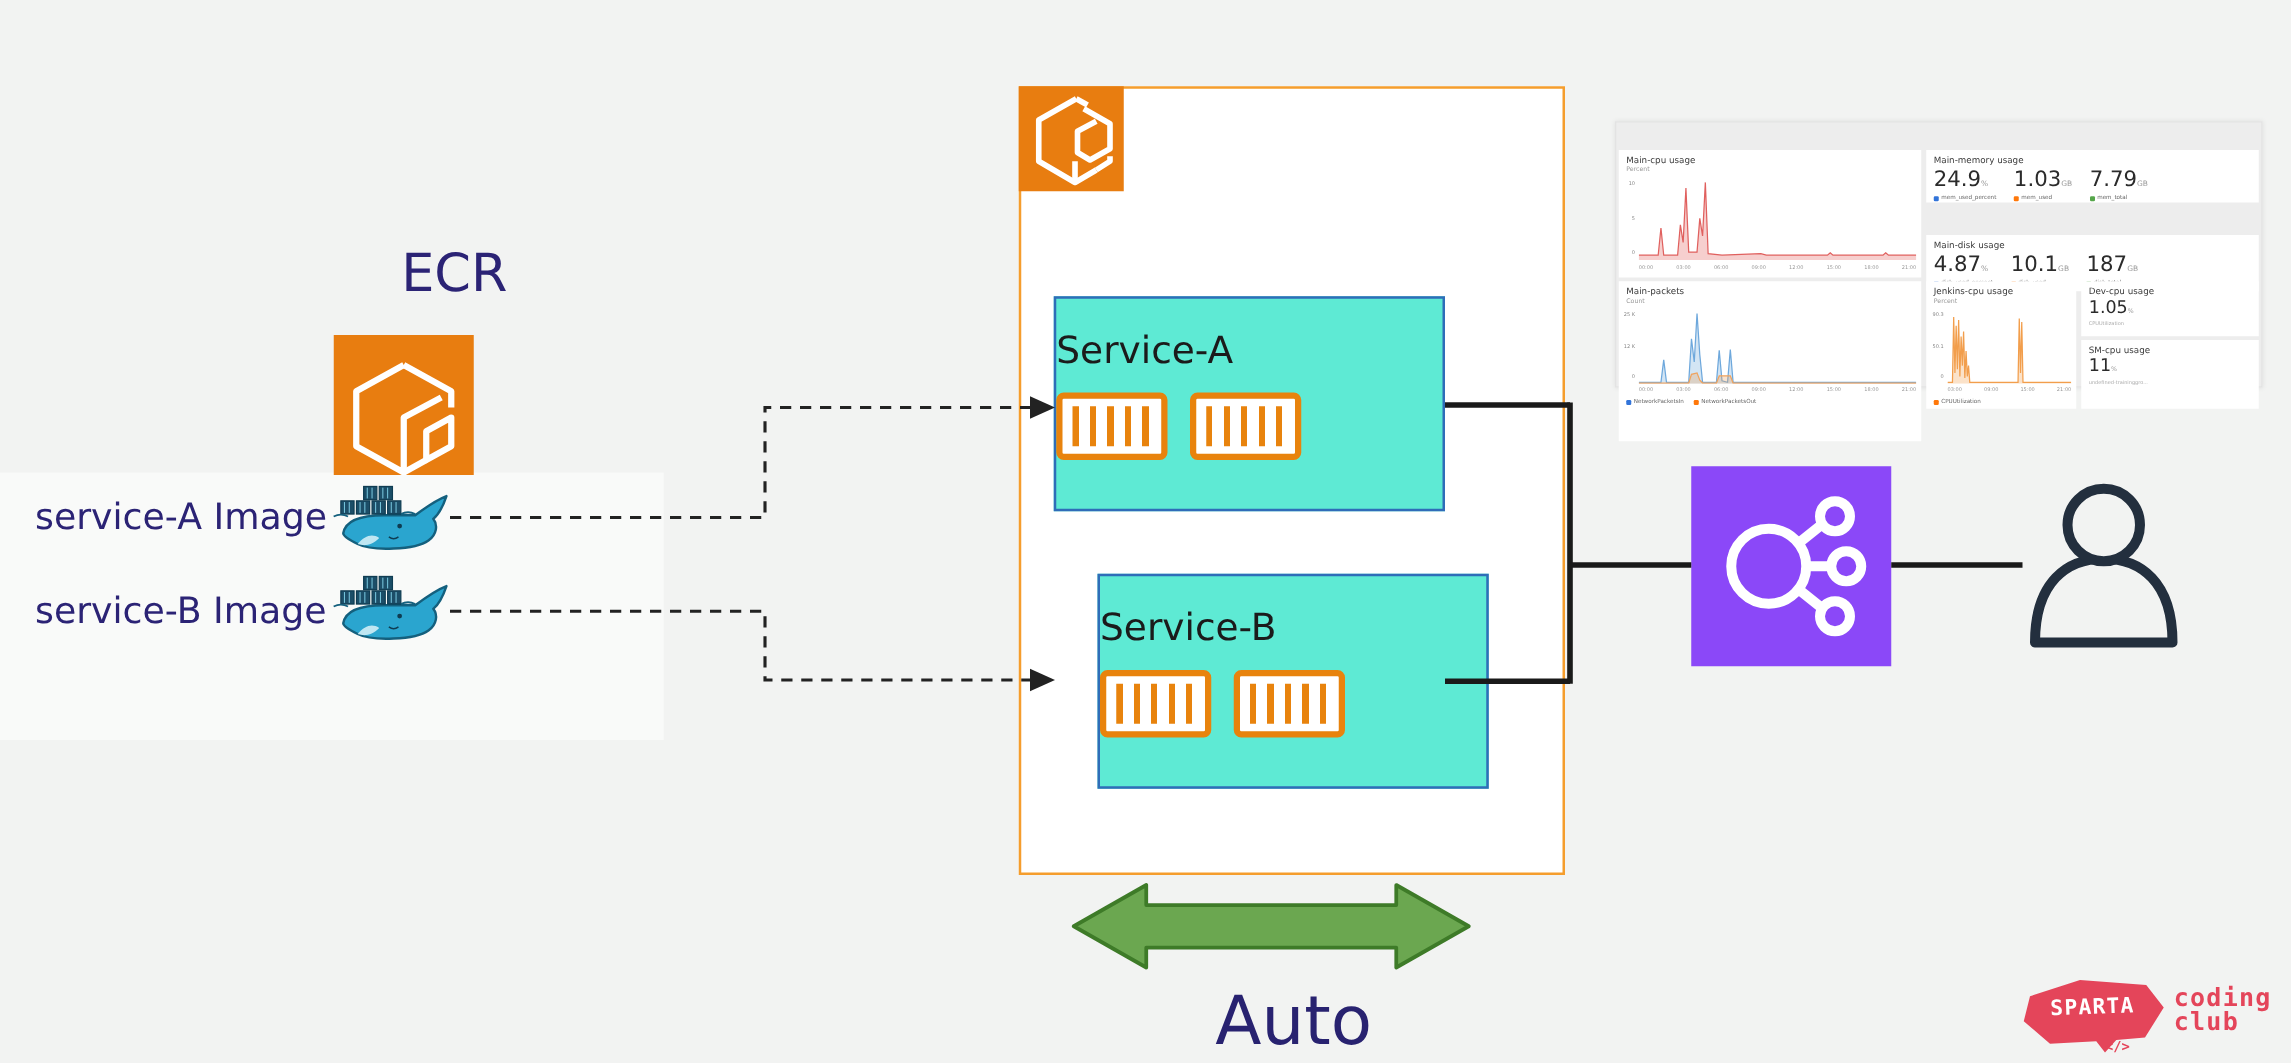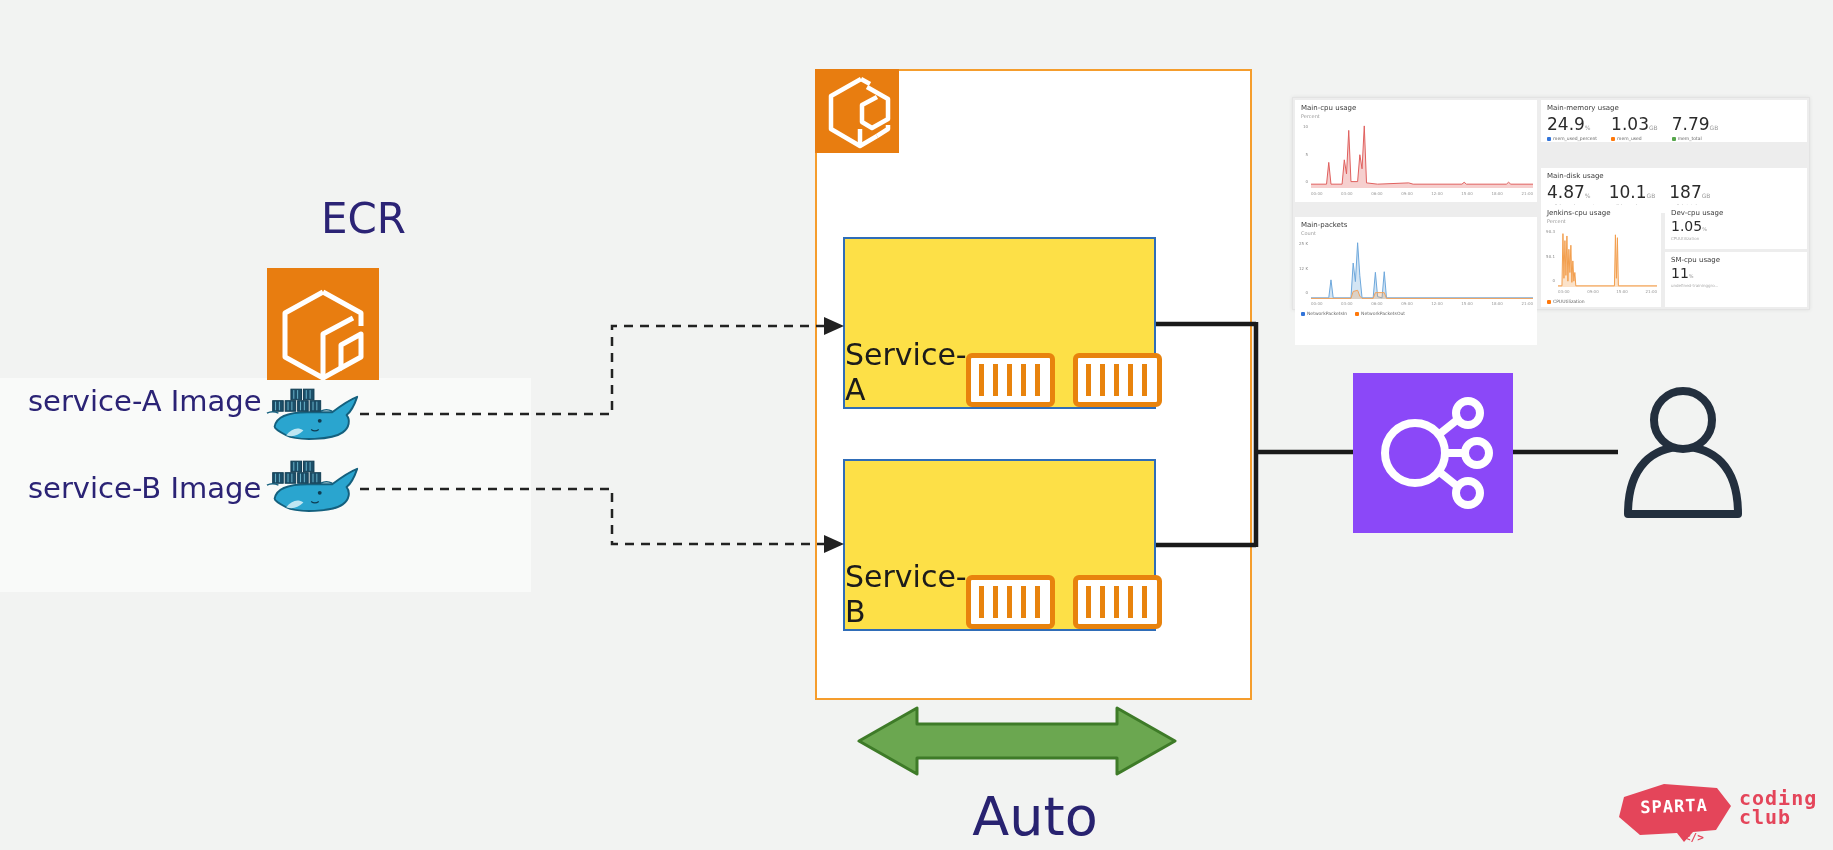--- a/index.html
+++ b/index.html
@@ -8,33 +8,33 @@
   .band{left:0;top:378px;width:531px;height:214px;background:rgba(255,255,255,.55);z-index:0;}
   
   .ecr-label{left:256px;top:194px;width:150px;text-align:right;font-size:42px;color:#2b2375;z-index:2;}
   .ecr-icon{left:267px;top:268px;width:112px;height:112px;background:#E87D10;z-index:2;}
   .row-label{font-size:29px;color:#2b2375;z-index:2;white-space:nowrap;}
   .whale{z-index:5;}
   
   .ecs-box{left:815px;top:69px;width:437px;height:631px;background:#fff;border:2px solid #F59D2D;box-sizing:border-box;z-index:2;}
   .ecs-icon{left:815px;top:69px;width:84px;height:84px;background:#E87D10;z-index:6;}
   .ecs-title{left:905px;top:96px;width:260px;text-align:center;font-size:33px;font-weight:bold;color:#101010;z-index:3;letter-spacing:.5px;}
-  .service{width:313px;height:172px;background:#fde047;border:2px solid #2f6db8;box-sizing:border-box;z-index:3;display:flex;flex-direction:row;align-items:flex-end;}
+  .service{width:313px;height:172px;background:#5eead4;border:2px solid #2f6db8;box-sizing:border-box;z-index:3;display:flex;flex-direction:column;align-items:flex-start;}
   .service .svc-title{margin-top:24px;font-size:30px;color:#1b1b1b;}
   .service .cont-row{display:flex;gap:18px;margin-top:16px;}
   .container-icon{width:89px;height:54px;background:#fff;border:5px solid #E8830D;border-radius:6px;box-sizing:border-box;}
   .container-icon .bars{position:absolute;margin:6px 8px;width:63px;height:32px;background:repeating-linear-gradient(90deg,#E8830D 0 5px,transparent 5px 14px);}
   .container-icon{position:relative;}
   
   .autoscale-label{left:880px;top:785px;width:310px;text-align:center;font-size:54px;color:#282270;z-index:2;}
   
   .elb{left:1353px;top:373px;width:160px;height:160px;background:#8B48F8;z-index:2;}
   
   .dash{left:1292px;top:97px;width:516px;height:211px;background:#ededed;border:1px solid #e3e3e3;z-index:2;box-shadow:0 0 4px rgba(0,0,0,.08);}
-  .panel{position:absolute;background:#fff;overflow:hidden;}
+  .panel{position:absolute;background:#fff;overflow:hidden;margin-top:20px;}
   .p-title{font-size:7px;color:#3a3a3a;margin:4px 0 0 6px;white-space:nowrap;}
   .p-sub{font-size:5px;color:#9a9a9a;margin:1px 0 0 6px;}
   .stat-row{display:flex;margin:2px 0 0 6px;gap:14px;}
   .stat .v{font-size:17px;color:#2b2b2b;white-space:nowrap;}
   .stat .u{font-size:6px;color:#999;}
   .leg{display:flex;align-items:center;gap:2px;font-size:4.5px;color:#666;margin-top:2px;white-space:nowrap;}
   .dot{width:4px;height:4px;border-radius:1px;display:inline-block;}
   .spark{position:absolute;}
   .yticks{position:absolute;font-size:4px;color:#888;display:flex;flex-direction:column;justify-content:space-between;text-align:right;}
   .xticks{position:absolute;font-size:4px;color:#999;display:flex;justify-content:space-between;}
@@ -78,21 +78,21 @@
     <svg width="112" height="112" viewBox="0 0 112 112">
       <g fill="none" stroke="#fff" stroke-width="5" stroke-linejoin="round">
         <path d="M56,24 L94,45 L94,58"></path>
         <path d="M56,24 L18,45 L18,89 L56,110 L56,66 L86,50"></path>
         <path d="M56,110 L74,100"></path>
         <path d="M94,66 L74,77 L74,100 L94,89 Z"></path>
       </g>
     </svg>
   </div>
 
-  <div class="abs row-label" style="left:28px;top:384px;text-align:right;">service-A Image</div>
+  <div class="abs row-label" style="left:28px;top:396px;text-align:right;">service-A Image</div>
   <div class="abs row-label" style="left:28px;top:471px;">service-B Image</div>
 
   <svg class="abs whale" style="left:265px;top:386px;" width="96" height="62" viewBox="0 0 100 64">
     <path d="M10,42 C12,31 26,27 44,27 L70,27 C78,21 88,14 96,11 C93,20 90,26 85,30 C89,35 88,43 81,48 C70,56 34,57 22,51 C14,47 10,44 10,42 Z" fill="#2aa5cf" stroke="#14607e" stroke-width="2" stroke-linejoin="round"></path>
     <path d="M22,51 C28,44 34,42 40,46 C34,52 28,53 22,51 Z" fill="#bfe6f2" stroke="none"></path>
     <g fill="#1c4e68" stroke="#0f3c52" stroke-width="1">
       <rect x="8" y="15" width="11" height="11"></rect>
         <rect x="21" y="15" width="11" height="11"></rect>
         <rect x="34" y="15" width="11" height="11"></rect>
         <rect x="47" y="15" width="11" height="11"></rect>
@@ -144,21 +144,21 @@
     <div class="cont-row">
       <div class="container-icon">
           <div class="bars"></div>
         </div>
       <div class="container-icon">
           <div class="bars"></div>
         </div>
     </div>
   </div>
 
-  <div class="abs service" style="left:843px;top:459px;">
+  <div class="abs service" style="left:878px;top:459px;">
     <div class="svc-title">Service-B</div>
     <div class="cont-row">
       <div class="container-icon">
           <div class="bars"></div>
         </div>
       <div class="container-icon">
           <div class="bars"></div>
         </div>
     </div>
   </div>
@@ -260,21 +260,21 @@
         <div class="stat">
           <span class="v">187</span><span class="u">GB</span>
           <div class="leg">
               <span class="dot" style="background-color: rgb(86, 166, 75);"></span>
               <span>disk_total</span>
             </div>
         </div>
       </div>
     </div>
 
-    <div class="panel" style="left:2px;top:119px;width:242px;height:128px;">
+    <div class="panel" style="left:2px;top:107px;width:242px;height:128px;">
       <div class="p-title">Main-packets</div>
       <div class="p-sub">Count</div>
       <div class="yticks" style="left:2px;top:24px;width:11px;height:54px;">
           <span>25 K</span>
           <span>12 K</span>
           <span>0</span>
         </div>
       <svg class="spark" style="left:16px;top:24px;" width="222" height="58" viewBox="0 0 100 100" preserveAspectRatio="none">
           <path d="M0,100 L0,98 L8,98 L9,67 L10,98 L18,98 L19,38 L20,70 L21,3 L22,60 L23,98 L28,98 L29,54 L30,96 L32,98 L33,53 L34,98 L100,98 L100,100 Z" fill="#6ea8dc" fill-opacity="0.3"></path>
           <path d="M0,98 L8,98 L9,67 L10,98 L18,98 L19,38 L20,70 L21,3 L22,60 L23,98 L28,98 L29,54 L30,96 L32,98 L33,53 L34,98 L100,98" fill="none" stroke="#6ea8dc" stroke-width="1" vector-effect="non-scaling-stroke"></path>

